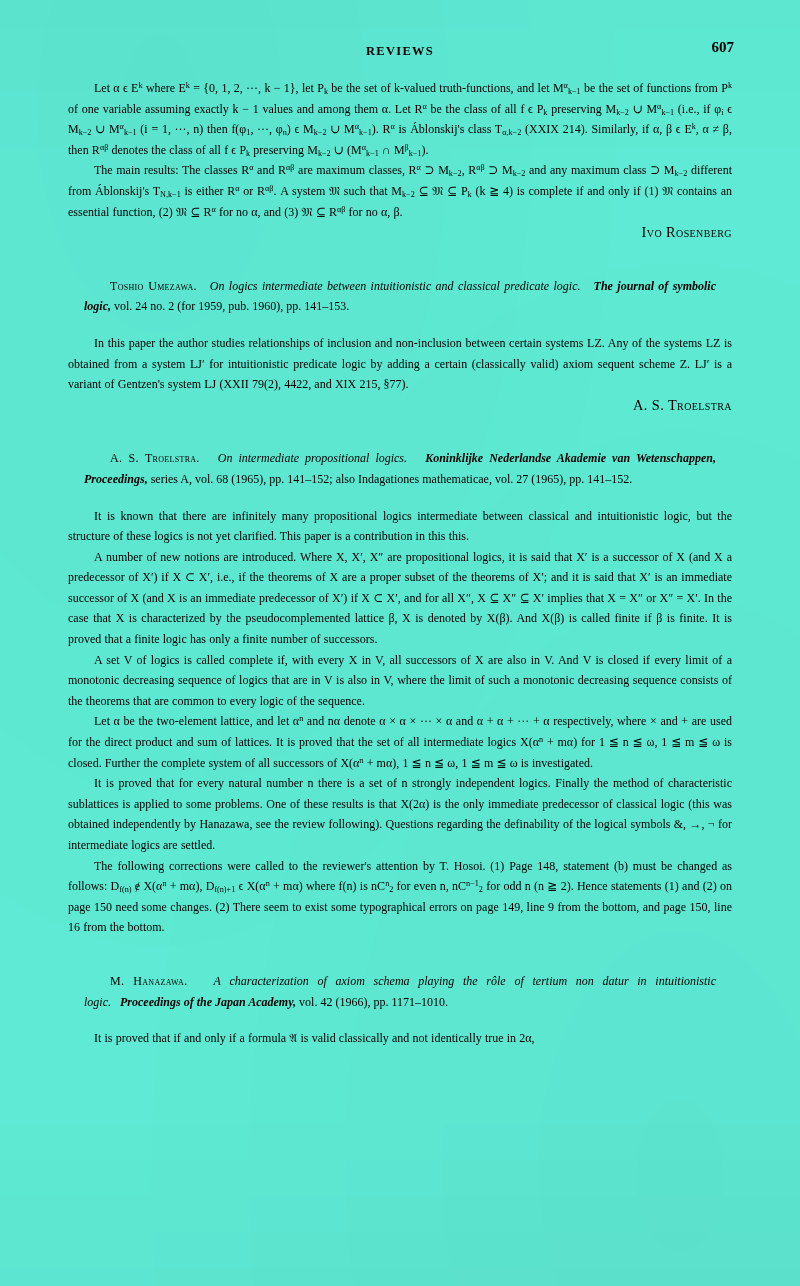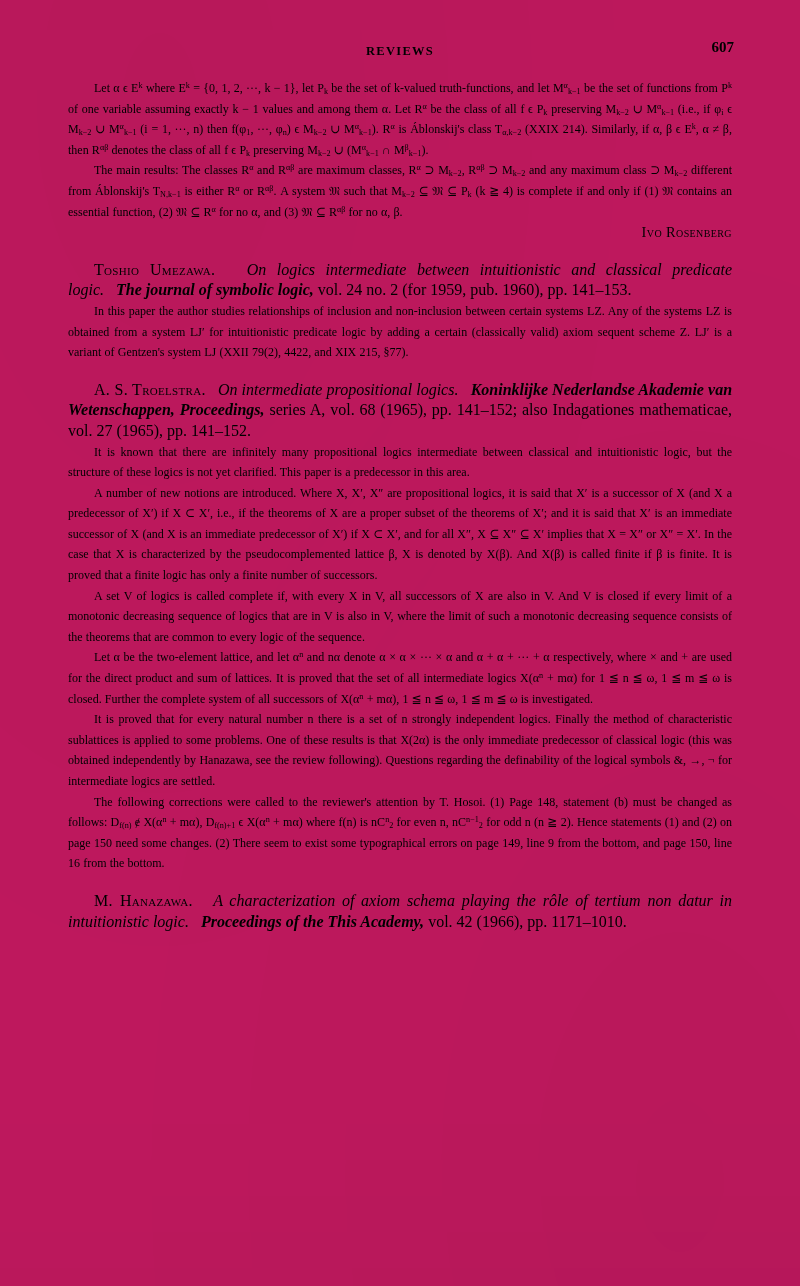--- a/index.html
+++ b/index.html
@@ -8,21 +8,21 @@
     background: #ffffff;
   }
   body {
     font-family: "Liberation Serif", "DejaVu Serif", serif;
     color: #000000;
   }
   .page {
     position: relative;
     width: 800px;
     height: 1286px;
-    background: #be185d;
+    background: #5eead4;
     overflow: hidden;
     box-sizing: border-box;
   }
   
   .scan-tint {
     position: absolute;
     inset: 0;
     pointer-events: none;
     background:
       radial-gradient(ellipse at 20% 8%, rgba(0,0,0,0.022), rgba(0,0,0,0) 55%),
@@ -66,22 +66,22 @@
   p.para {
     margin: 0;
     font-size: 12px;
     line-height: 20.6px;
     text-align: justify;
     text-justify: inter-word;
     text-indent: 26px;
     word-spacing: 0.2px;
   }
   p.entry {
-    margin: 0;
-    font-size: 16px;
+    margin: 16px;
+    font-size: 12px;
     line-height: 20.6px;
     text-align: justify;
     text-indent: 26px;
   }
   .gap-entry { height: 17px; }
 
   
   .sc {
     font-variant: small-caps;
     letter-spacing: 0.3px;
@@ -129,34 +129,36 @@
       <p class="para">Let α ϵ E<sup>k</sup> where E<sup>k</sup> = {0, 1, 2, ···, k − 1}, let P<sub>k</sub> be the set of k-valued truth-functions, and let M<sup>α</sup><sub>k−1</sub> be the set of functions from P<sup>k</sup> of one variable assuming exactly k − 1 values and among them α. Let R<sup>α</sup> be the class of all f ϵ P<sub>k</sub> preserving M<sub>k−2</sub> ∪ M<sup>α</sup><sub>k−1</sub> (i.e., if φ<sub>i</sub> ϵ M<sub>k−2</sub> ∪ M<sup>α</sup><sub>k−1</sub> (i = 1, ···, n) then f(φ<sub>1</sub>, ···, φ<sub>n</sub>) ϵ M<sub>k−2</sub> ∪ M<sup>α</sup><sub>k−1</sub>). R<sup>α</sup> is Áblonskij's class T<sub>α,k−2</sub> (XXIX 214). Similarly, if α, β ϵ E<sup>k</sup>, α ≠ β, then R<sup>αβ</sup> denotes the class of all f ϵ P<sub>k</sub> preserving M<sub>k−2</sub> ∪ (M<sup>α</sup><sub>k−1</sub> ∩ M<sup>β</sup><sub>k−1</sub>).</p>
       <p class="para">The main results: The classes R<sup>α</sup> and R<sup>αβ</sup> are maximum classes, R<sup>α</sup> ⊃ M<sub>k−2</sub>, R<sup>αβ</sup> ⊃ M<sub>k−2</sub> and any maximum class ⊃ M<sub>k−2</sub> different from Áblonskij's T<sub>N,k−1</sub> is either R<sup>α</sup> or R<sup>αβ</sup>. A system 𝔐 such that M<sub>k−2</sub> ⊆ 𝔐 ⊆ P<sub>k</sub> (k ≧ 4) is complete if and only if (1) 𝔐 contains an essential function, (2) 𝔐 ⊆ R<sup>α</sup> for no α, and (3) 𝔐 ⊆ R<sup>αβ</sup> for no α, β.</p>
       <p class="sign-line"><span class="signoff">Ivo Rosenberg</span></p>
     </div>
 
     <div class="gap-entry"></div>
 
     <div>
       <p class="entry"><span class="sc">Toshio Umezawa.</span>&nbsp;&nbsp;&nbsp;<span class="it">On logics intermediate between intuitionistic and classical predicate logic.</span>&nbsp;&nbsp;&nbsp;<span class="bi">The journal of symbolic logic,</span> <span>vol. 24 no. 2 (for 1959, pub. 1960), pp. 141–153.</span></p>
       <p class="para">In this paper the author studies relationships of inclusion and non-inclusion between certain systems LZ. Any of the systems LZ is obtained from a system LJ′ for intuitionistic predicate logic by adding a certain (classically valid) axiom sequent scheme Z. LJ′ is a variant of Gentzen's system LJ (XXII 79(2), 4422, and XIX 215, §77).</p>
+      <p class="sign-line"><span class="signoff">A. S. Troelstra</span></p>
     </div>
 
     <div class="gap-entry"></div>
 
     <div>
       <p class="entry"><span class="sc">A. S. Troelstra.</span>&nbsp;&nbsp;&nbsp;<span class="it">On intermediate propositional logics.</span>&nbsp;&nbsp;&nbsp;<span class="bi">Koninklijke Nederlandse Akademie van Wetenschappen, Proceedings,</span> <span>series A, vol. 68 (1965), pp. 141–152; also Indagationes mathematicae, vol. 27 (1965), pp. 141–152.</span></p>
-      <p class="para">It is known that there are infinitely many propositional logics intermediate between classical and intuitionistic logic, but the structure of these logics is not yet clarified. This paper is a predecessor in this area.</p>
+      <p class="para">It is known that there are infinitely many propositional logics intermediate between classical and intuitionistic logic, but the structure of these logics is not yet clarified. This paper is a contribution in this this.</p>
       <p class="para">A number of new notions are introduced. Where X, X′, X″ are propositional logics, it is said that X′ is a successor of X (and X a predecessor of X′) if X ⊂ X′, i.e., if the theorems of X are a proper subset of the theorems of X′; and it is said that X′ is an immediate successor of X (and X is an immediate predecessor of X′) if X ⊂ X′, and for all X″, X ⊆ X″ ⊆ X′ implies that X = X″ or X″ = X′. In the case that X is characterized by the pseudocomplemented lattice β, X is denoted by X(β). And X(β) is called finite if β is finite. It is proved that a finite logic has only a finite number of successors.</p>
       <p class="para">A set V of logics is called complete if, with every X in V, all successors of X are also in V. And V is closed if every limit of a monotonic decreasing sequence of logics that are in V is also in V, where the limit of such a monotonic decreasing sequence consists of the theorems that are common to every logic of the sequence.</p>
       <p class="para">Let α be the two-element lattice, and let α<sup>n</sup> and nα denote α × α × ··· × α and α + α + ··· + α respectively, where × and + are used for the direct product and sum of lattices. It is proved that the set of all intermediate logics X(α<sup>n</sup> + mα) for 1 ≦ n ≦ ω, 1 ≦ m ≦ ω is closed. Further the complete system of all successors of X(α<sup>n</sup> + mα), 1 ≦ n ≦ ω, 1 ≦ m ≦ ω is investigated.</p>
       <p class="para">It is proved that for every natural number n there is a set of n strongly independent logics. Finally the method of characteristic sublattices is applied to some problems. One of these results is that X(2α) is the only immediate predecessor of classical logic (this was obtained independently by Hanazawa, see the review following). Questions regarding the definability of the logical symbols &amp;, →, ¬ for intermediate logics are settled.</p>
       <p class="para">The following corrections were called to the reviewer's attention by T. Hosoi. (1) Page 148, statement (b) must be changed as follows: D<sub>f(n)</sub> ɇ X(α<sup>n</sup> + mα), D<sub>f(n)+1</sub> ϵ X(α<sup>n</sup> + mα) where f(n) is nC<sup>n</sup><sub>2</sub> for even n, nC<sup>n−1</sup><sub>2</sub> for odd n (n ≧ 2). Hence statements (1) and (2) on page 150 need some changes. (2) There seem to exist some typographical errors on page 149, line 9 from the bottom, and page 150, line 16 from the bottom.</p>
     </div>
 
     <div class="gap-entry"></div>
 
     <div>
-      <p class="entry"><span class="sc">M. Hanazawa.</span>&nbsp;&nbsp;&nbsp;<span class="it">A characterization of axiom schema playing the rôle of tertium non datur in intuitionistic logic.</span>&nbsp;&nbsp;&nbsp;<span class="bi">Proceedings of the This Academy,</span> <span>vol. 42 (1966), pp. 1171–1010.</span></p>
+      <p class="entry"><span class="sc">M. Hanazawa.</span>&nbsp;&nbsp;&nbsp;<span class="it">A characterization of axiom schema playing the rôle of tertium non datur in intuitionistic logic.</span>&nbsp;&nbsp;&nbsp;<span class="bi">Proceedings of the Japan Academy,</span> <span>vol. 42 (1966), pp. 1171–1010.</span></p>
+      <p class="para">It is proved that if and only if a formula 𝔄 is valid classically and not identically true in 2α,</p>
     </div>
 
   </div>
 </div>
 
 </body></html>

